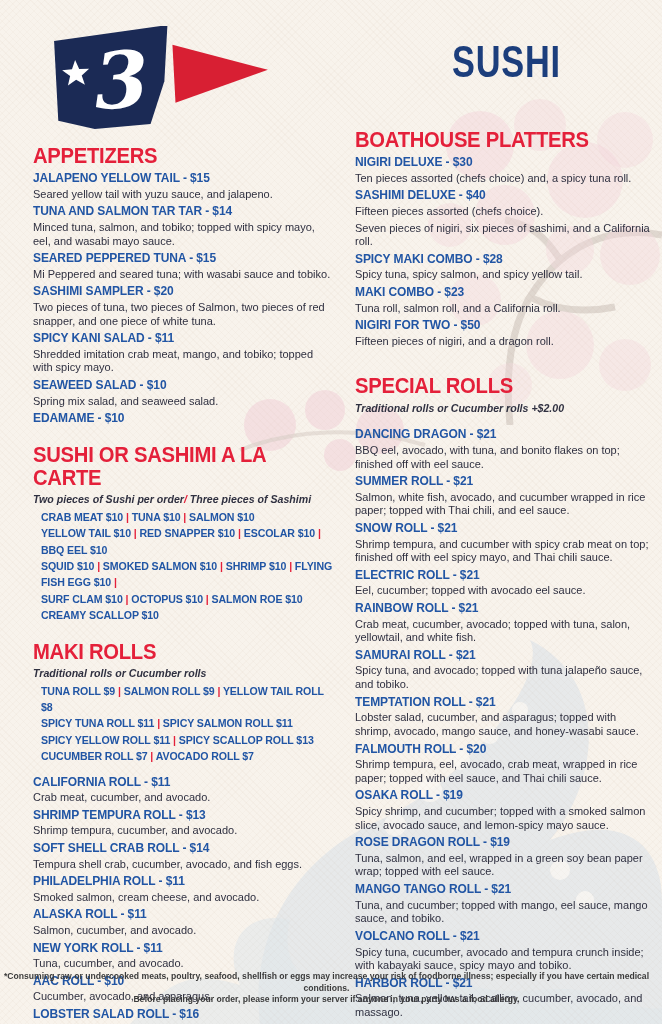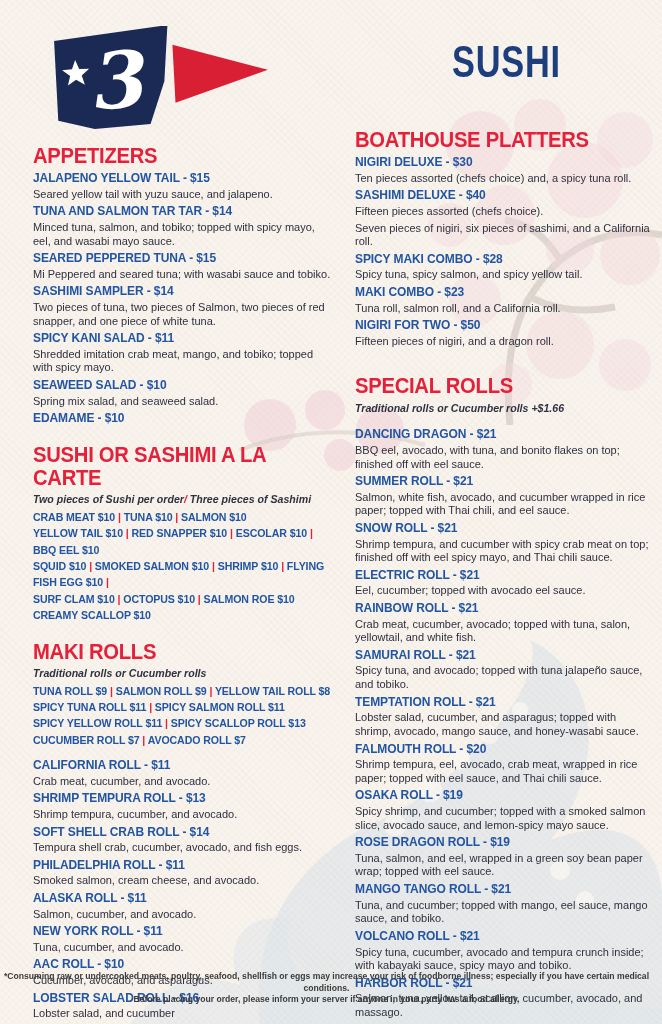--- a/index.html
+++ b/index.html
@@ -34,20 +34,21 @@
   }
   .item{margin:0 0 3px 0;}
   .item-name{
     color:#2155a4;font-weight:bold;font-size:12px;line-height:1.3;
     letter-spacing:-.1px;
   }
   .item-desc{color:#2f3040;font-size:11px;line-height:1.24;margin-top:1px;}
   .price-line{
     color:#2155a4;font-weight:bold;font-size:10.6px;line-height:1.55;
     letter-spacing:-.1px;
+    margin-left:8px;
   }
   .sep{color:#e4203a;font-weight:bold;}
   .gap{height:10px;}
   .footer{
     position:absolute;left:0;bottom:18px;width:653px;text-align:center;
     color:#3b3b3b;font-size:8.6px;line-height:1.35;font-weight:bold;
   }
 </style>
 </head>
 <body>
@@ -121,21 +122,21 @@
     </div>
     <div class="item">
       <div class="item-name">TUNA AND SALMON TAR TAR - $14</div>
       <div class="item-desc">Minced tuna, salmon, and tobiko; topped with spicy mayo, eel, and wasabi mayo sauce.</div>
     </div>
     <div class="item">
       <div class="item-name">SEARED PEPPERED TUNA - $15</div>
       <div class="item-desc">Mi Peppered and seared tuna; with wasabi sauce and tobiko.</div>
     </div>
     <div class="item">
-      <div class="item-name">SASHIMI SAMPLER - $14</div>
+      <div class="item-name">SASHIMI SAMPLER - $20</div>
       <div class="item-desc">Two pieces of tuna, two pieces of Salmon, two pieces of red snapper, and one piece of white tuna.</div>
     </div>
     <div class="item">
       <div class="item-name">SPICY KANI SALAD - $11</div>
       <div class="item-desc">Shredded imitation crab meat, mango, and tobiko; topped with spicy mayo.</div>
     </div>
     <div class="item">
       <div class="item-name">SEAWEED SALAD - $10</div>
       <div class="item-desc">Spring mix salad, and seaweed salad.</div>
     </div>
@@ -225,21 +226,21 @@
       <div class="item-desc">Tuna roll, salmon roll, and a California roll.</div>
     </div>
     <div class="item">
       <div class="item-name">NIGIRI FOR TWO - $50</div>
       <div class="item-desc">Fifteen pieces of nigiri, and a dragon roll.</div>
     </div>
   </div>
 
   <div class="sec" style="margin-top:26px;">
     <div class="sec-title">SPECIAL ROLLS</div>
-    <div class="note">Traditional rolls or Cucumber rolls +$1.66</div>
+    <div class="note">Traditional rolls or Cucumber rolls +$2.00</div>
     <div class="gap"></div>
     <div class="item">
       <div class="item-name">DANCING DRAGON - $21</div>
       <div class="item-desc">BBQ eel, avocado, with tuna, and bonito flakes on top; finished off with eel sauce.</div>
     </div>
     <div class="item">
       <div class="item-name">SUMMER ROLL - $21</div>
       <div class="item-desc">Salmon, white fish, avocado, and cucumber wrapped in rice paper; topped with Thai chili, and eel sauce.</div>
     </div>
     <div class="item">

